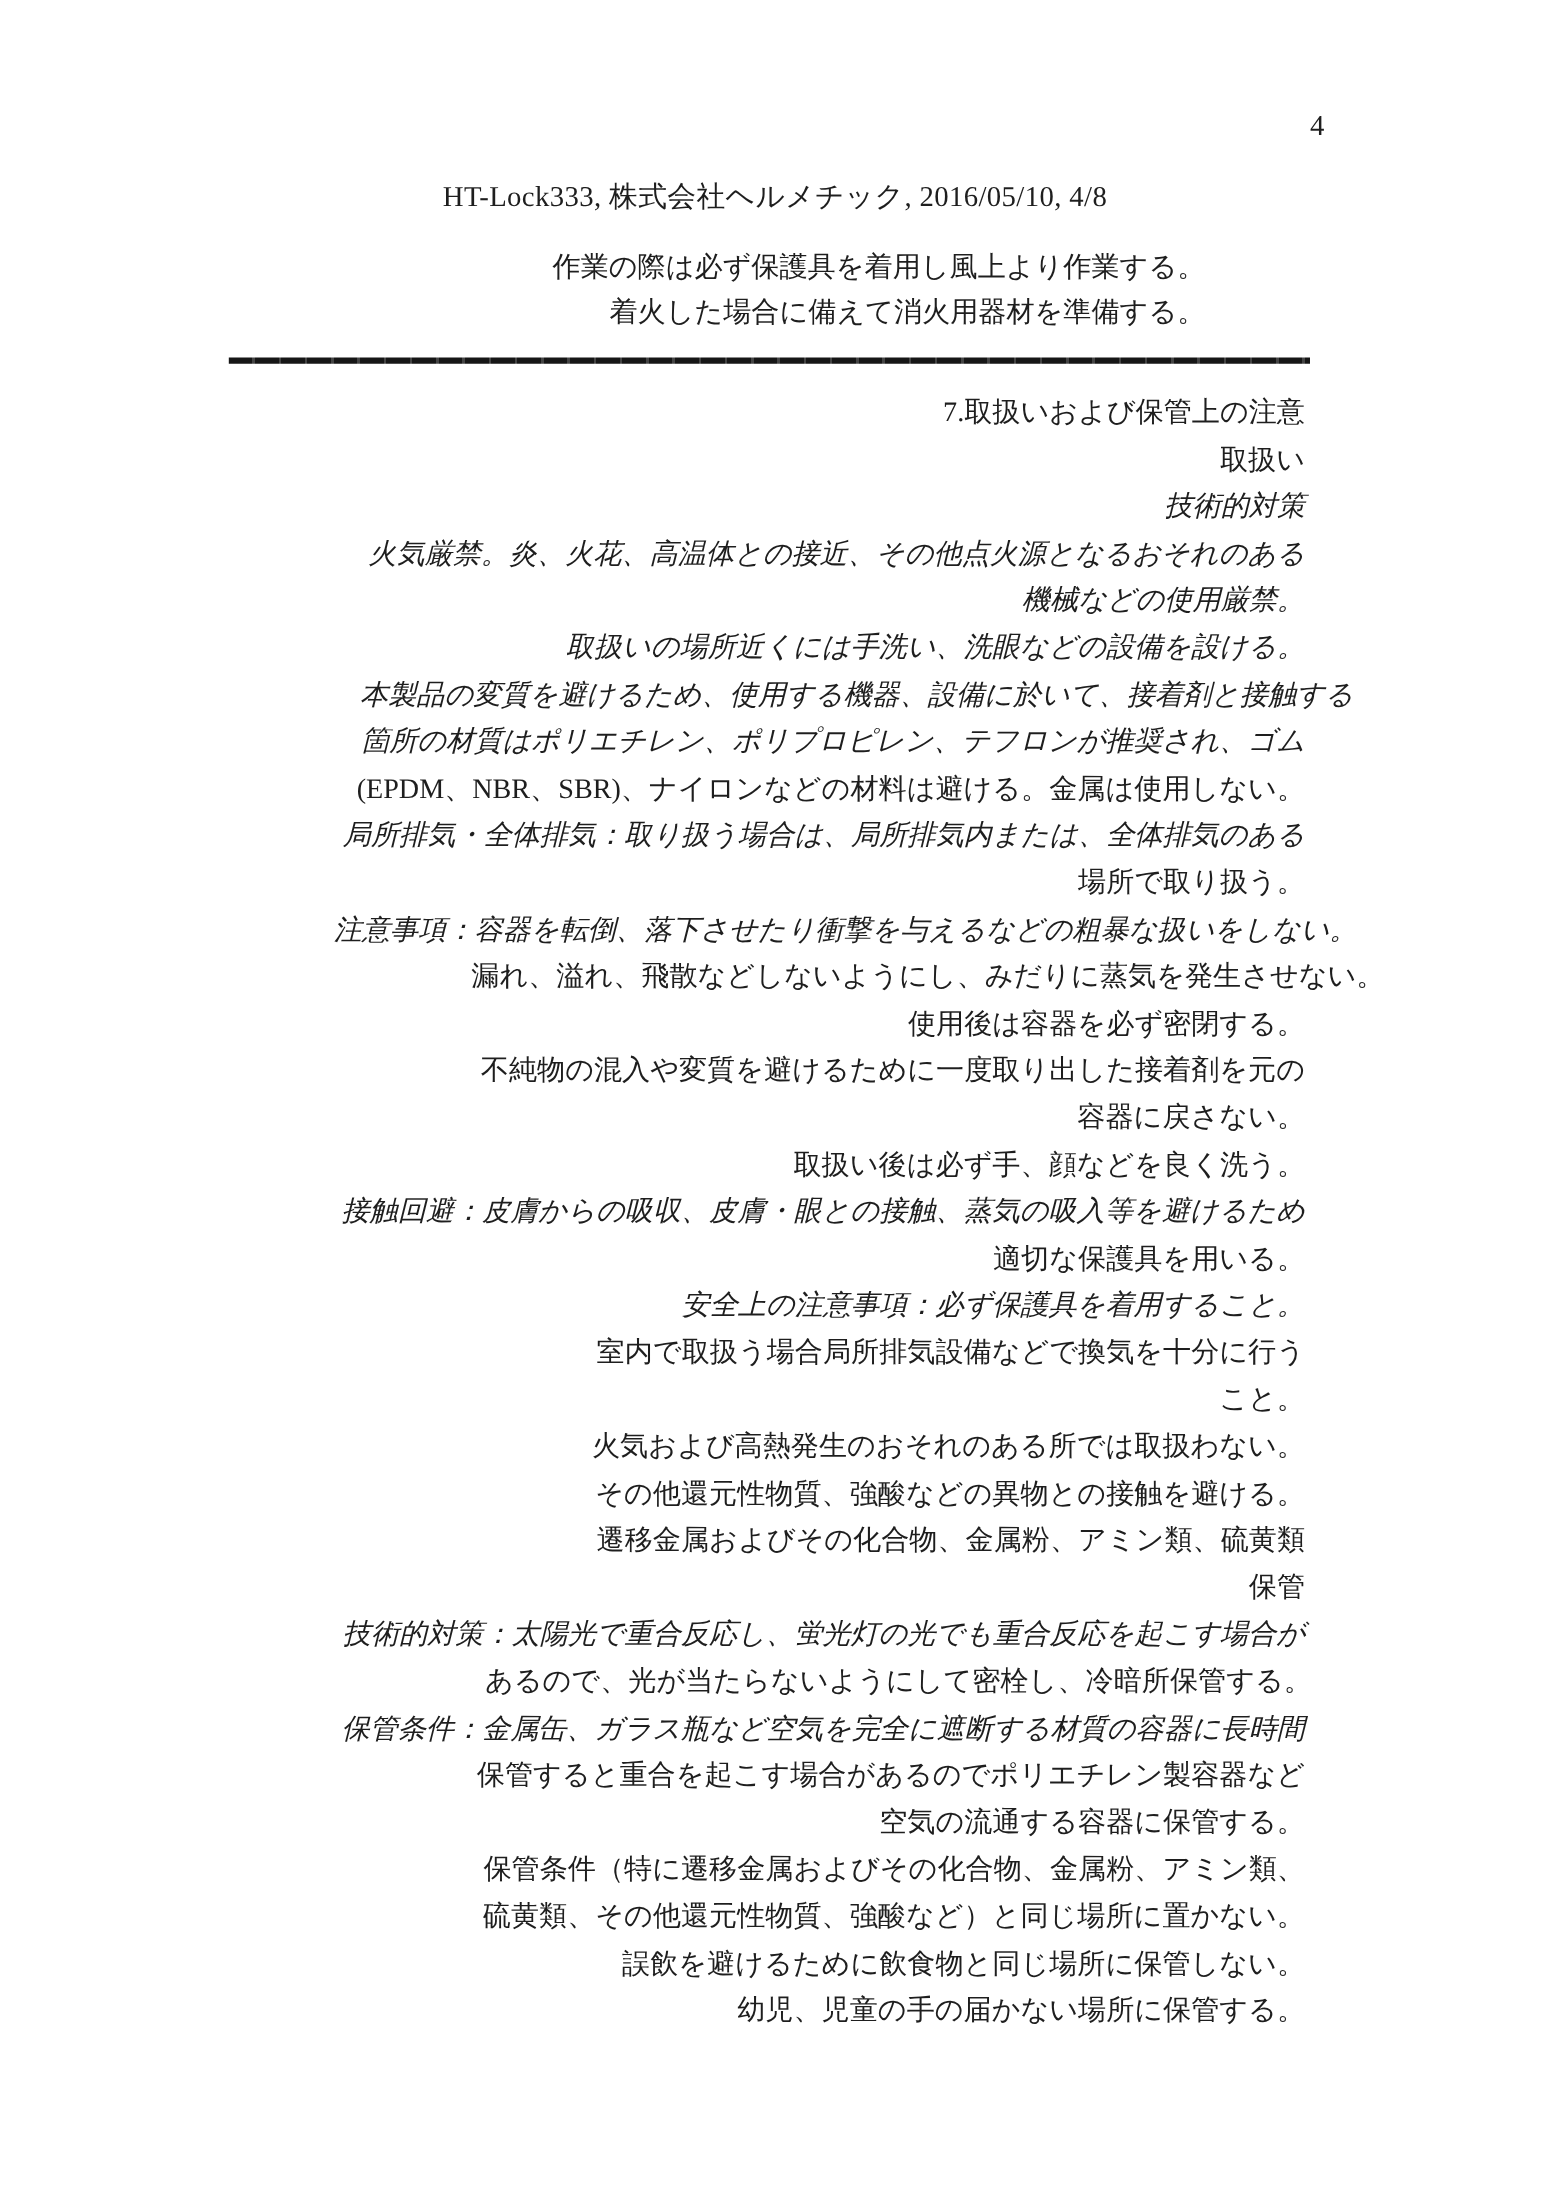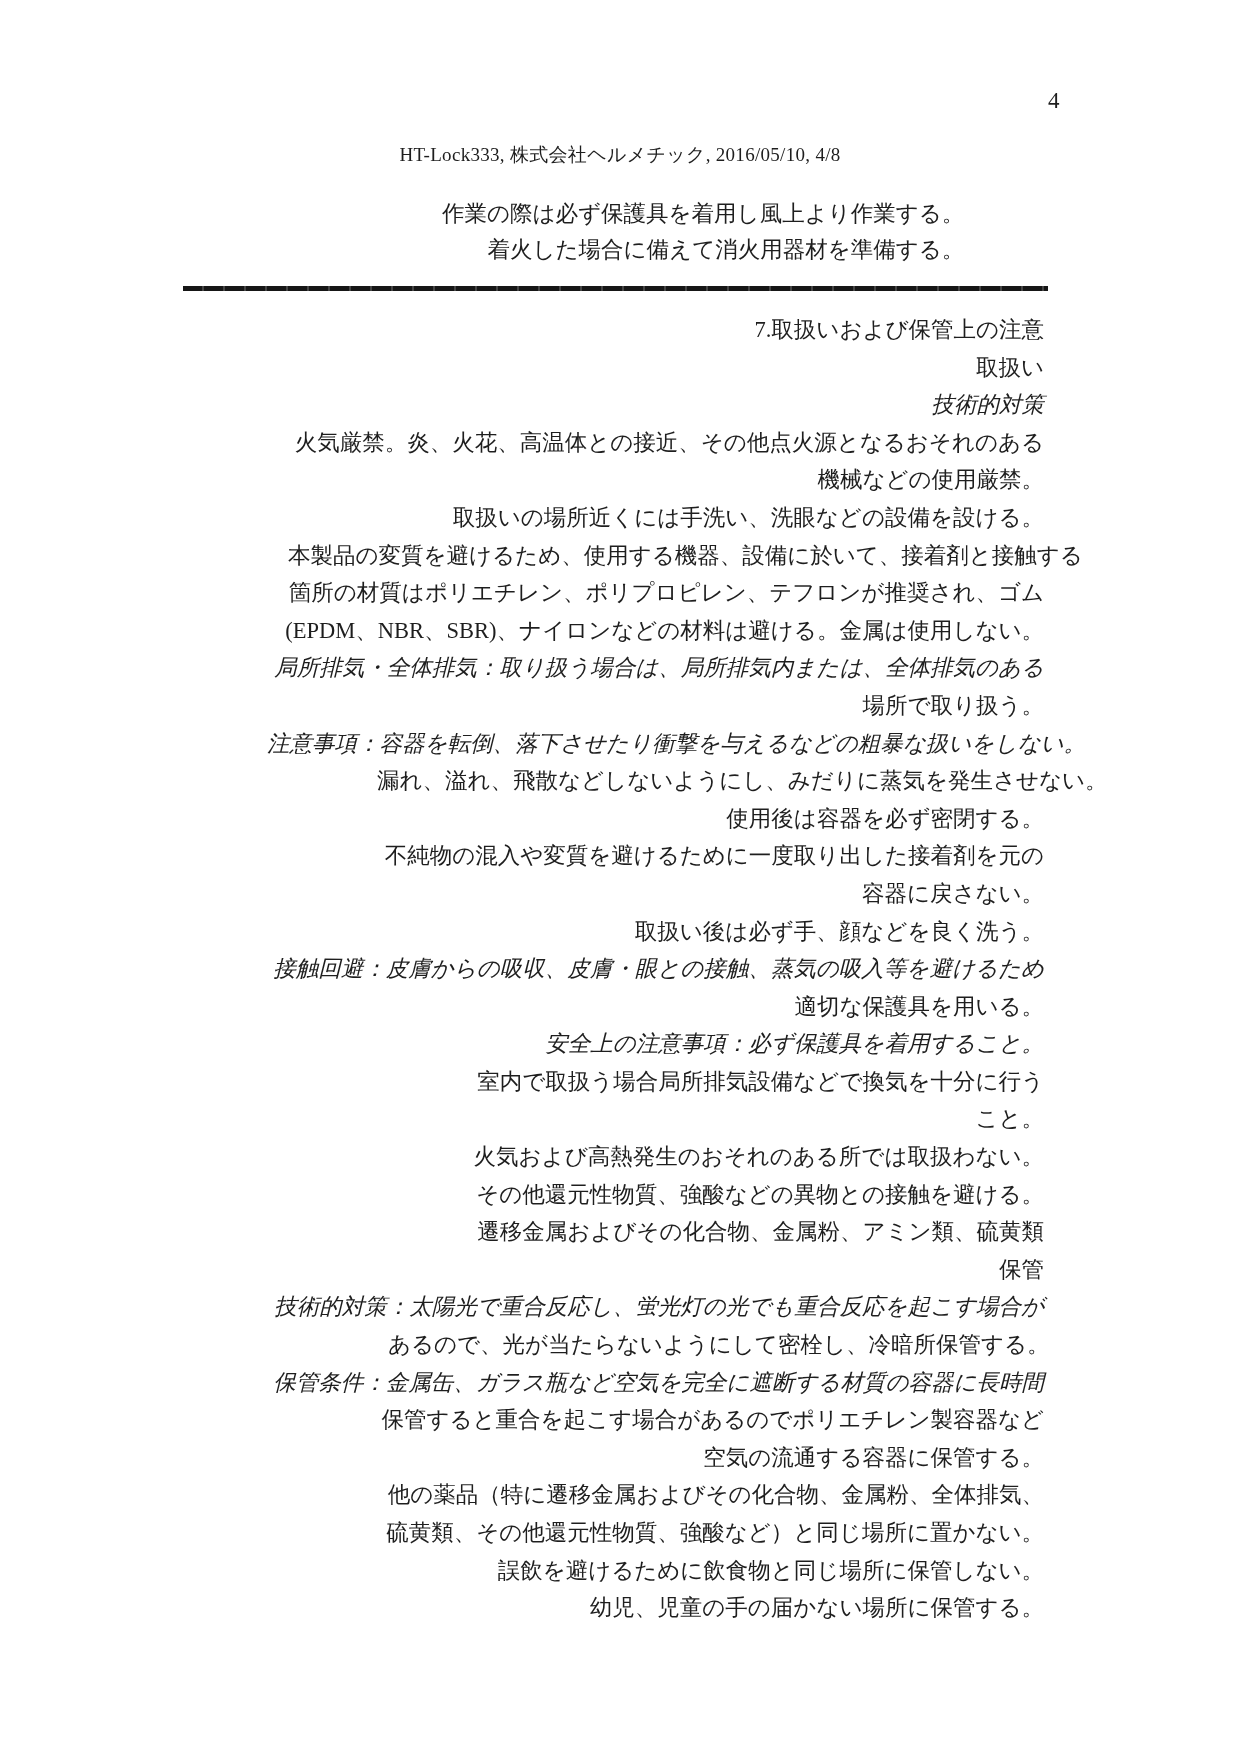--- a/index.html
+++ b/index.html
@@ -13,34 +13,34 @@
     color:#1e1e1e;
     font-size:22.5px;
     overflow:hidden;
   }
   .page-number {
     position:absolute; top:88px; left:1048px;
     font-size:23px;
   }
   .doc-header {
     position:absolute; top:142px; left:0; width:1240px;
-    text-align:center; font-size:19px; letter-spacing:0.3px;
+    text-align:center; font-size:23px; letter-spacing:0.3px;
   }
   .intro { position:absolute; top:196px; left:442px; }
   .intro .line { height:35.5px; line-height:35.5px; }
   .separator {
     position:absolute; top:286px; left:183px; width:865px; height:5px;
     background:repeating-linear-gradient(90deg,#161616 0 19px,#444444 19px 21px);
   }
   .content { position:absolute; top:311px; left:0; width:1044px; }
   .line { height:37.6px; line-height:37.6px; white-space:pre;text-align:right; }
   .sec-num { display:inline-block; margin-left:168px; width:60px; }
   .lv-h2        { margin-left:245px; }
   .lv-label     { margin-left:267px;font-style:italic; }
-  .lv-body      { margin-left:288px; }
+  .lv-body      { margin-left:288px;font-style:italic; }
   .lv-paren     { margin-left:244px; }
   .lv-cont      { margin-left:377px; }
   .lv-cont-mid  { margin-left:388px; }
   .lv-cont-wide { margin-left:465px; }
   .lv-cont-deep { margin-left:487px; }
 </style>
 </head>
 <body>
 
 <div class="page">
@@ -82,20 +82,20 @@
         <div class="line lv-cont-wide">こと。</div>
         <div class="line lv-cont-wide">火気および高熱発生のおそれのある所では取扱わない。</div>
         <div class="line lv-cont-wide">その他還元性物質、強酸などの異物との接触を避ける。</div>
         <div class="line lv-cont-wide">遷移金属およびその化合物、金属粉、アミン類、硫黄類</div>
         <div class="line lv-h2">保管</div>
         <div class="line lv-label">技術的対策：太陽光で重合反応し、蛍光灯の光でも重合反応を起こす場合が</div>
         <div class="line lv-cont-mid">あるので、光が当たらないようにして密栓し、冷暗所保管する。</div>
         <div class="line lv-label">保管条件：金属缶、ガラス瓶など空気を完全に遮断する材質の容器に長時間</div>
         <div class="line lv-cont">保管すると重合を起こす場合があるのでポリエチレン製容器など</div>
         <div class="line lv-cont">空気の流通する容器に保管する。</div>
-        <div class="line lv-cont">他の薬品（特に遷移金属およびその化合物、金属粉、全体排気、</div>
+        <div class="line lv-cont">保管条件（特に遷移金属およびその化合物、金属粉、アミン類、</div>
         <div class="line lv-cont">硫黄類、その他還元性物質、強酸など）と同じ場所に置かない。</div>
         <div class="line lv-cont">誤飲を避けるために飲食物と同じ場所に保管しない。</div>
         <div class="line lv-cont">幼児、児童の手の届かない場所に保管する。</div>
       </div>
   </div>
 
 </div>
 
 </body></html>

